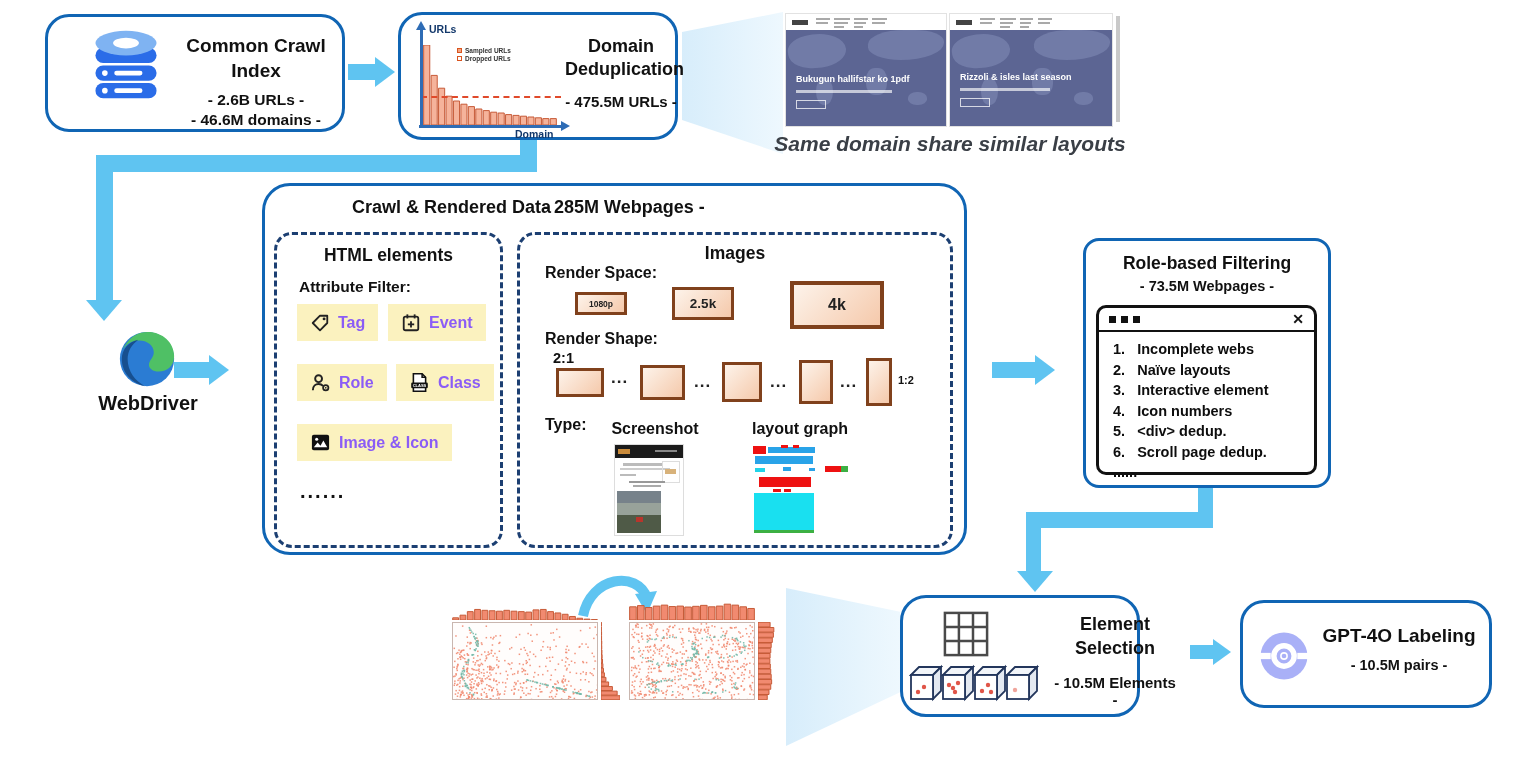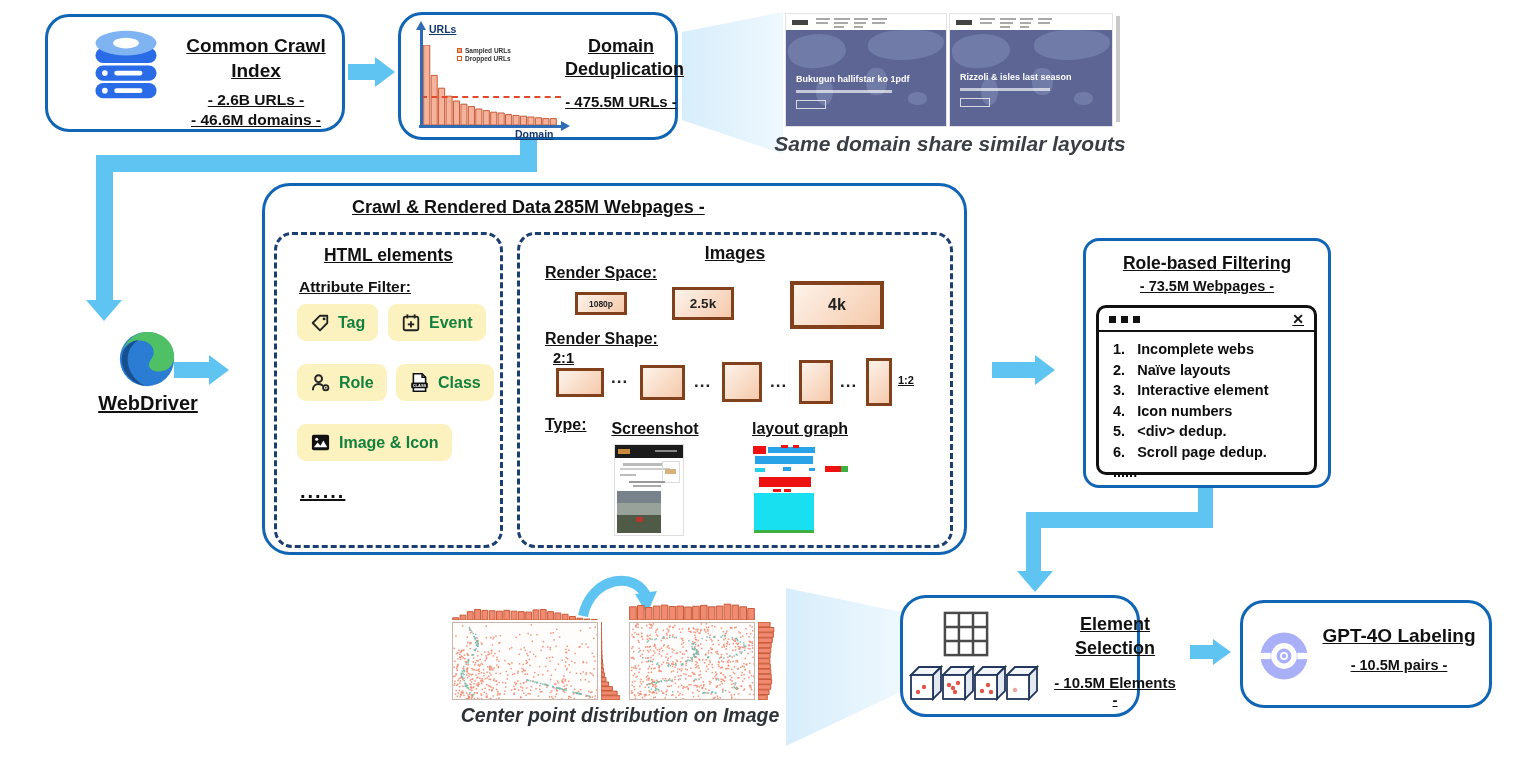--- a/index.html
+++ b/index.html
@@ -6,26 +6,26 @@
     --border:#1065b4; --arrow:#5fc4f1; --dash:#1c3f72; --chip:#fbf2bf;
     --brown:#80411c; --salmon:#f18a70; --teal:#74b9a8; --redline:#e0492a;
     --mapbg:#5c6593; --mapland:#717ba7; --lav:#a9b0f7;
   }
   *{margin:0;padding:0;box-sizing:border-box;}
   body{font-family:"Liberation Sans",sans-serif;background:#fff;}
   #stage{position:relative;width:1536px;height:762px;background:#fff;overflow:hidden;}
   .abs{position:absolute;}
   .node{position:absolute;border:3.5px solid var(--border);border-radius:24px;background:#fff;}
   .dashpanel{position:absolute;border:3.5px dashed var(--dash);border-radius:18px;background:#fff;}
-  .b{font-weight:700;color:#111;text-decoration:underline;}
+  .b{font-weight:700;color:#111;}
   .ctr{text-align:center;}
   .arr-body{position:absolute;background:var(--arrow);}
   .arr-head-r{position:absolute;width:0;height:0;border-top:15px solid transparent;border-bottom:15px solid transparent;border-left:20px solid var(--arrow);}
   .arr-head-d{position:absolute;width:0;height:0;border-left:18px solid transparent;border-right:18px solid transparent;border-top:21px solid var(--arrow);}
-  .chip{position:absolute;background:var(--chip);border-radius:9px;display:flex;align-items:center;gap:8px;padding:16px 13px;height:37px;font-weight:700;font-size:16px;color:#15803d;}
+  .chip{position:absolute;background:var(--chip);border-radius:0;display:flex;align-items:center;gap:8px;padding:16px 13px;height:37px;font-weight:700;font-size:16px;color:#8b5cf6;}
   .rsbox{position:absolute;border:3.5px solid var(--brown);background:linear-gradient(135deg,#fdf3ea 0%,#f5c9ab 100%);display:flex;align-items:center;justify-content:center;color:#222;font-weight:700;}
   .dots3{position:absolute;font-weight:700;color:#222;font-size:17px;letter-spacing:1px;}
   .funnel{position:absolute;background:linear-gradient(90deg,#d7edfb 0%,#eef8fe 100%);}
   .hero-title{position:absolute;color:#fff;font-weight:700;font-size:9px;}
   .hero-sub{position:absolute;background:rgba(255,255,255,.65);height:3px;}
   .hero-btn{position:absolute;border:1px solid rgba(255,255,255,.75);width:30px;height:9px;}
   .blob{position:absolute;background:var(--mapland);}
   .navline{position:absolute;background:#a9a9a9;height:2px;}
   .plot{position:absolute;background:#fffdfc;border:1px solid #c9b6af;}
   svg.hist{position:absolute;}
@@ -1822,21 +1822,20 @@
       <rect x="0" y="47.06666666666667" width="54" height="5.866666666666667" fill="#f18a70" stroke="#c75b38" stroke-width="1" vector-effect="non-scaling-stroke"></rect>
       <rect x="0" y="53.733333333333334" width="56" height="5.866666666666667" fill="#f18a70" stroke="#c75b38" stroke-width="1" vector-effect="non-scaling-stroke"></rect>
       <rect x="0" y="60.4" width="58" height="5.866666666666667" fill="#f18a70" stroke="#c75b38" stroke-width="1" vector-effect="non-scaling-stroke"></rect>
       <rect x="0" y="67.06666666666668" width="60" height="5.866666666666667" fill="#f18a70" stroke="#c75b38" stroke-width="1" vector-effect="non-scaling-stroke"></rect>
       <rect x="0" y="73.73333333333335" width="62" height="5.866666666666667" fill="#f18a70" stroke="#c75b38" stroke-width="1" vector-effect="non-scaling-stroke"></rect>
       <rect x="0" y="80.4" width="58" height="5.866666666666667" fill="#f18a70" stroke="#c75b38" stroke-width="1" vector-effect="non-scaling-stroke"></rect>
       <rect x="0" y="87.06666666666668" width="50" height="5.866666666666667" fill="#f18a70" stroke="#c75b38" stroke-width="1" vector-effect="non-scaling-stroke"></rect>
       <rect x="0" y="93.73333333333335" width="42" height="5.866666666666667" fill="#f18a70" stroke="#c75b38" stroke-width="1" vector-effect="non-scaling-stroke"></rect>
     </svg>
 
-  <div class="abs ctr it" style="left:420px;top:704px;width:400px;font-size:19.5px;color:#2e3338">Center point distribution on Image</div>
 
   <div class="node" style="left:900px;top:595px;width:240px;height:122px;border-radius:26px">
     <svg class="abs" style="left:40px;top:13px" width="46" height="46" viewBox="0 0 48 48">
       <rect x="2" y="2" width="44" height="44" fill="none" stroke="#4a4a4a" stroke-width="2.6"></rect>
       <line x1="16.6" y1="2" x2="16.6" y2="46" stroke="#4a4a4a" stroke-width="2.6"></line>
         <line x1="31.3" y1="2" x2="31.3" y2="46" stroke="#4a4a4a" stroke-width="2.6"></line>
       <line x1="2" y1="16.6" x2="46" y2="16.6" stroke="#4a4a4a" stroke-width="2.6"></line>
         <line x1="2" y1="31.3" x2="46" y2="31.3" stroke="#4a4a4a" stroke-width="2.6"></line>
     </svg>
     <div class="abs" style="left:6px;top:64px;width:130px;height:48px">

